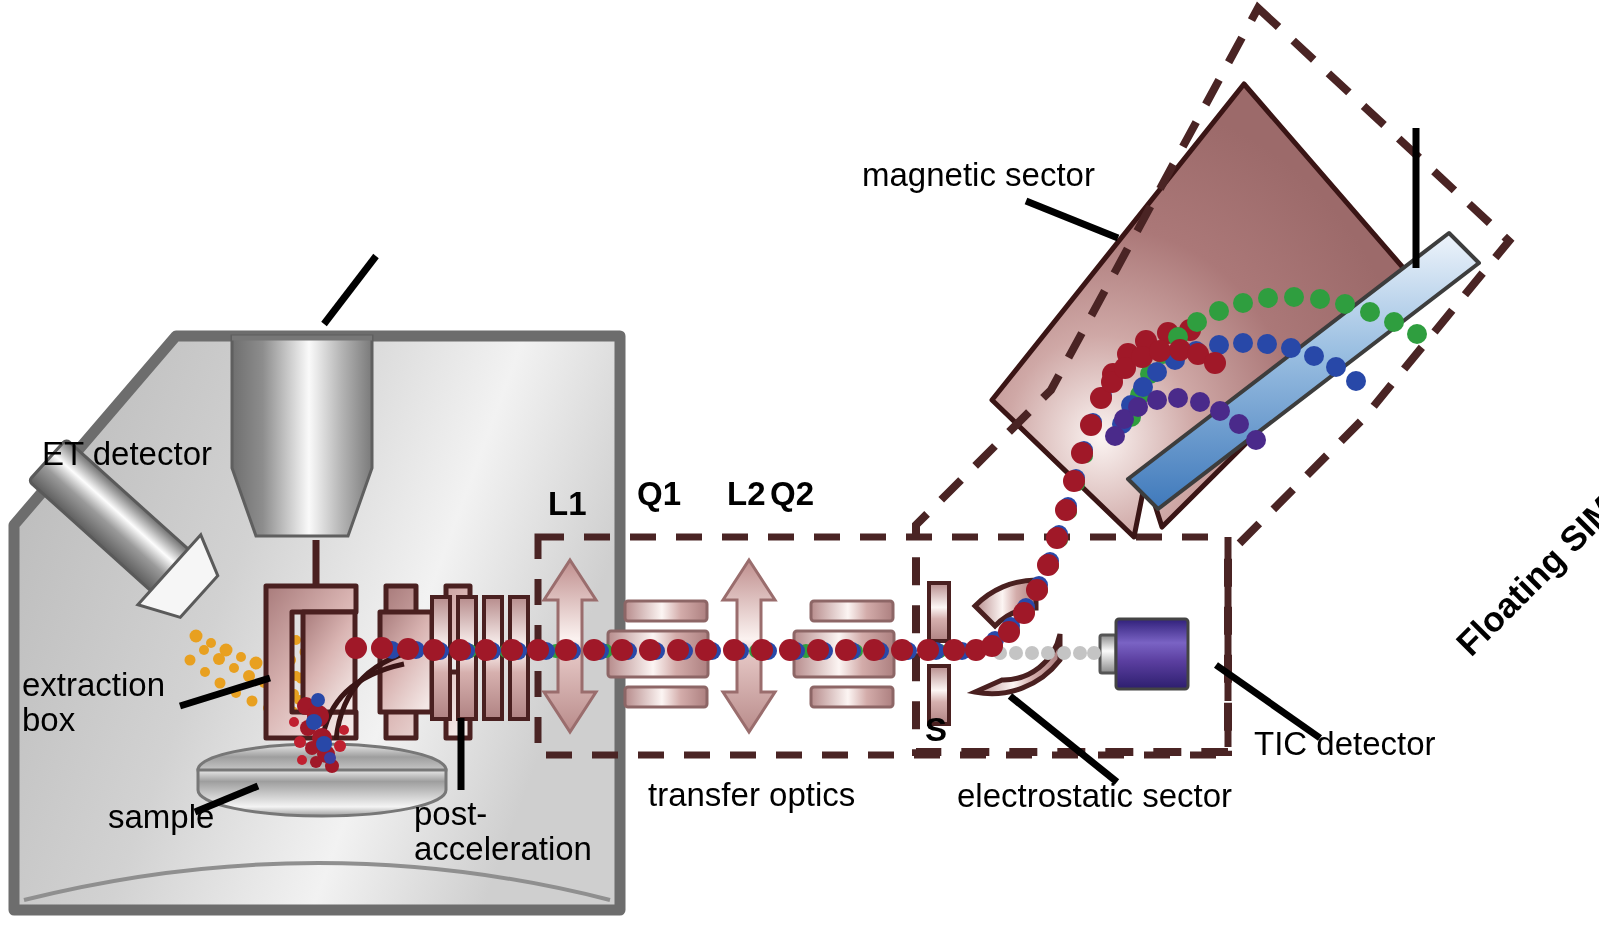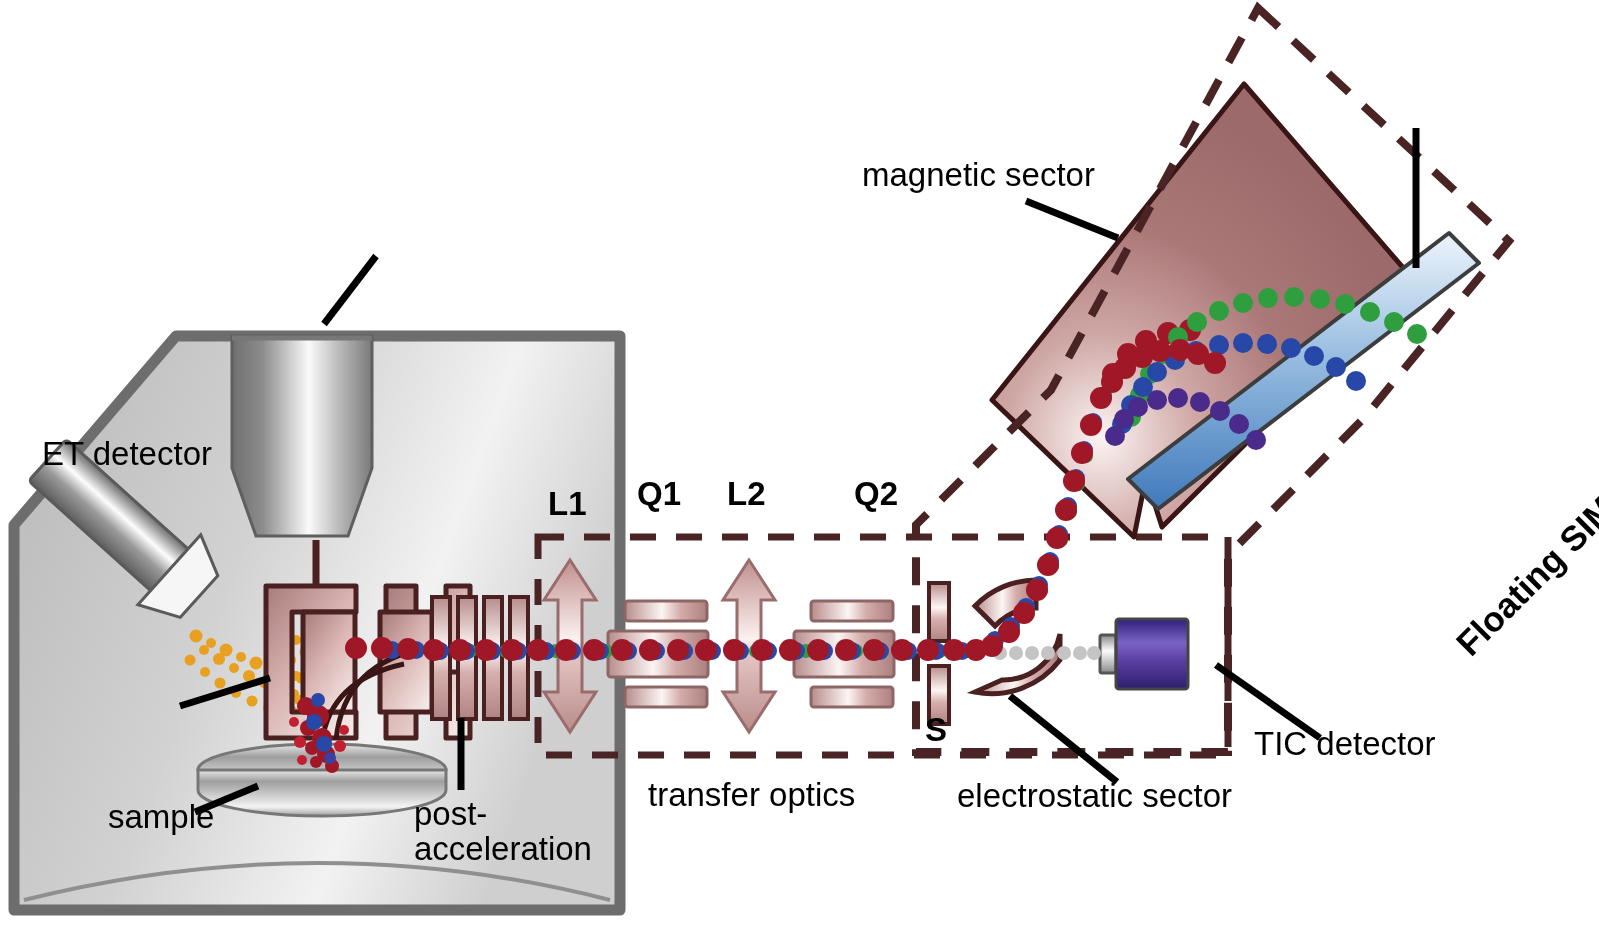--- a/index.html
+++ b/index.html
@@ -437,36 +437,38 @@
     <line x1="1010" y1="696" x2="1117" y2="782"></line>
     <line x1="1216" y1="665" x2="1320" y2="738"></line>
     <line x1="1026" y1="201" x2="1118" y2="238"></line>
     <line x1="1416" y1="128" x2="1416" y2="268"></line>
   </g>
 </svg>
 
 
 <div class="lbl" style="left:42px;top:437px;">ET detector</div>
 
+<div class="lbl" style="left:22px;top:668px;">extraction
+box</div>
 
 <div class="lbl" style="left:108px;top:800px;">sample</div>
 
 <div class="lbl" style="left:414px;top:797px;">post-
 acceleration</div>
 
 <div class="lbl" style="left:648px;top:778px;text-align:center;">transfer optics</div>
 
 <div class="lbl" style="left:957px;top:779px;">electrostatic sector</div>
 
 <div class="lbl" style="left:862px;top:158px;">magnetic sector</div>
 
 <div class="lbl" style="left:1254px;top:727px;">TIC detector</div>
 
 
 <div class="lbl bold big rot" style="left:1449px;top:636px;transform:rotate(-45deg);">Floating SIMS spectrometer</div>
 
 <div class="lbl bold" style="left:548px;top:487px;">L1</div>
 <div class="lbl bold" style="left:637px;top:477px;">Q1</div>
 <div class="lbl bold" style="left:727px;top:477px;">L2</div>
-<div class="lbl bold" style="left:854px;top:477px;">Q2</div>
+<div class="lbl bold" style="left:770px;top:477px;">Q2</div>
 <div class="lbl bold" style="left:925px;top:713px;">S</div>
 
 </div>
 
 </body></html>

